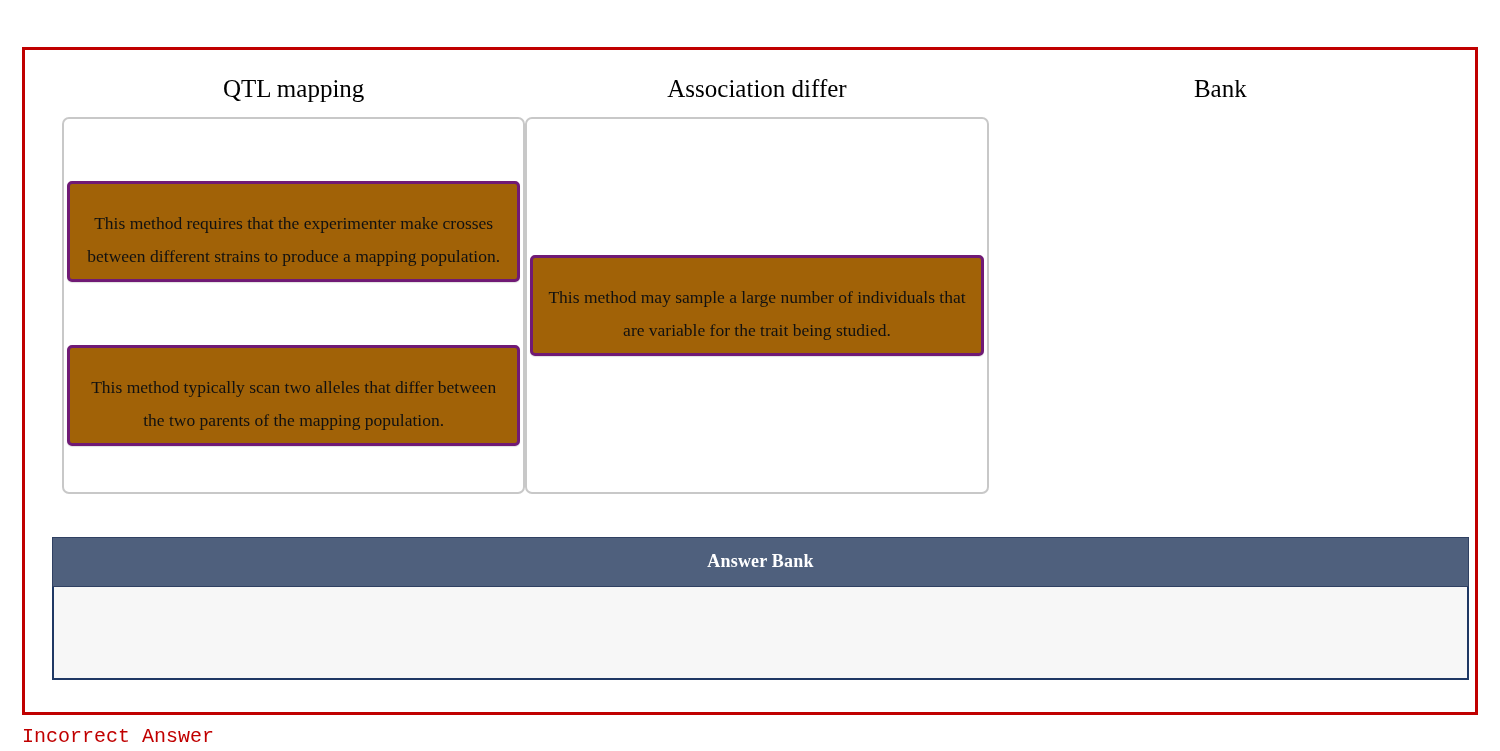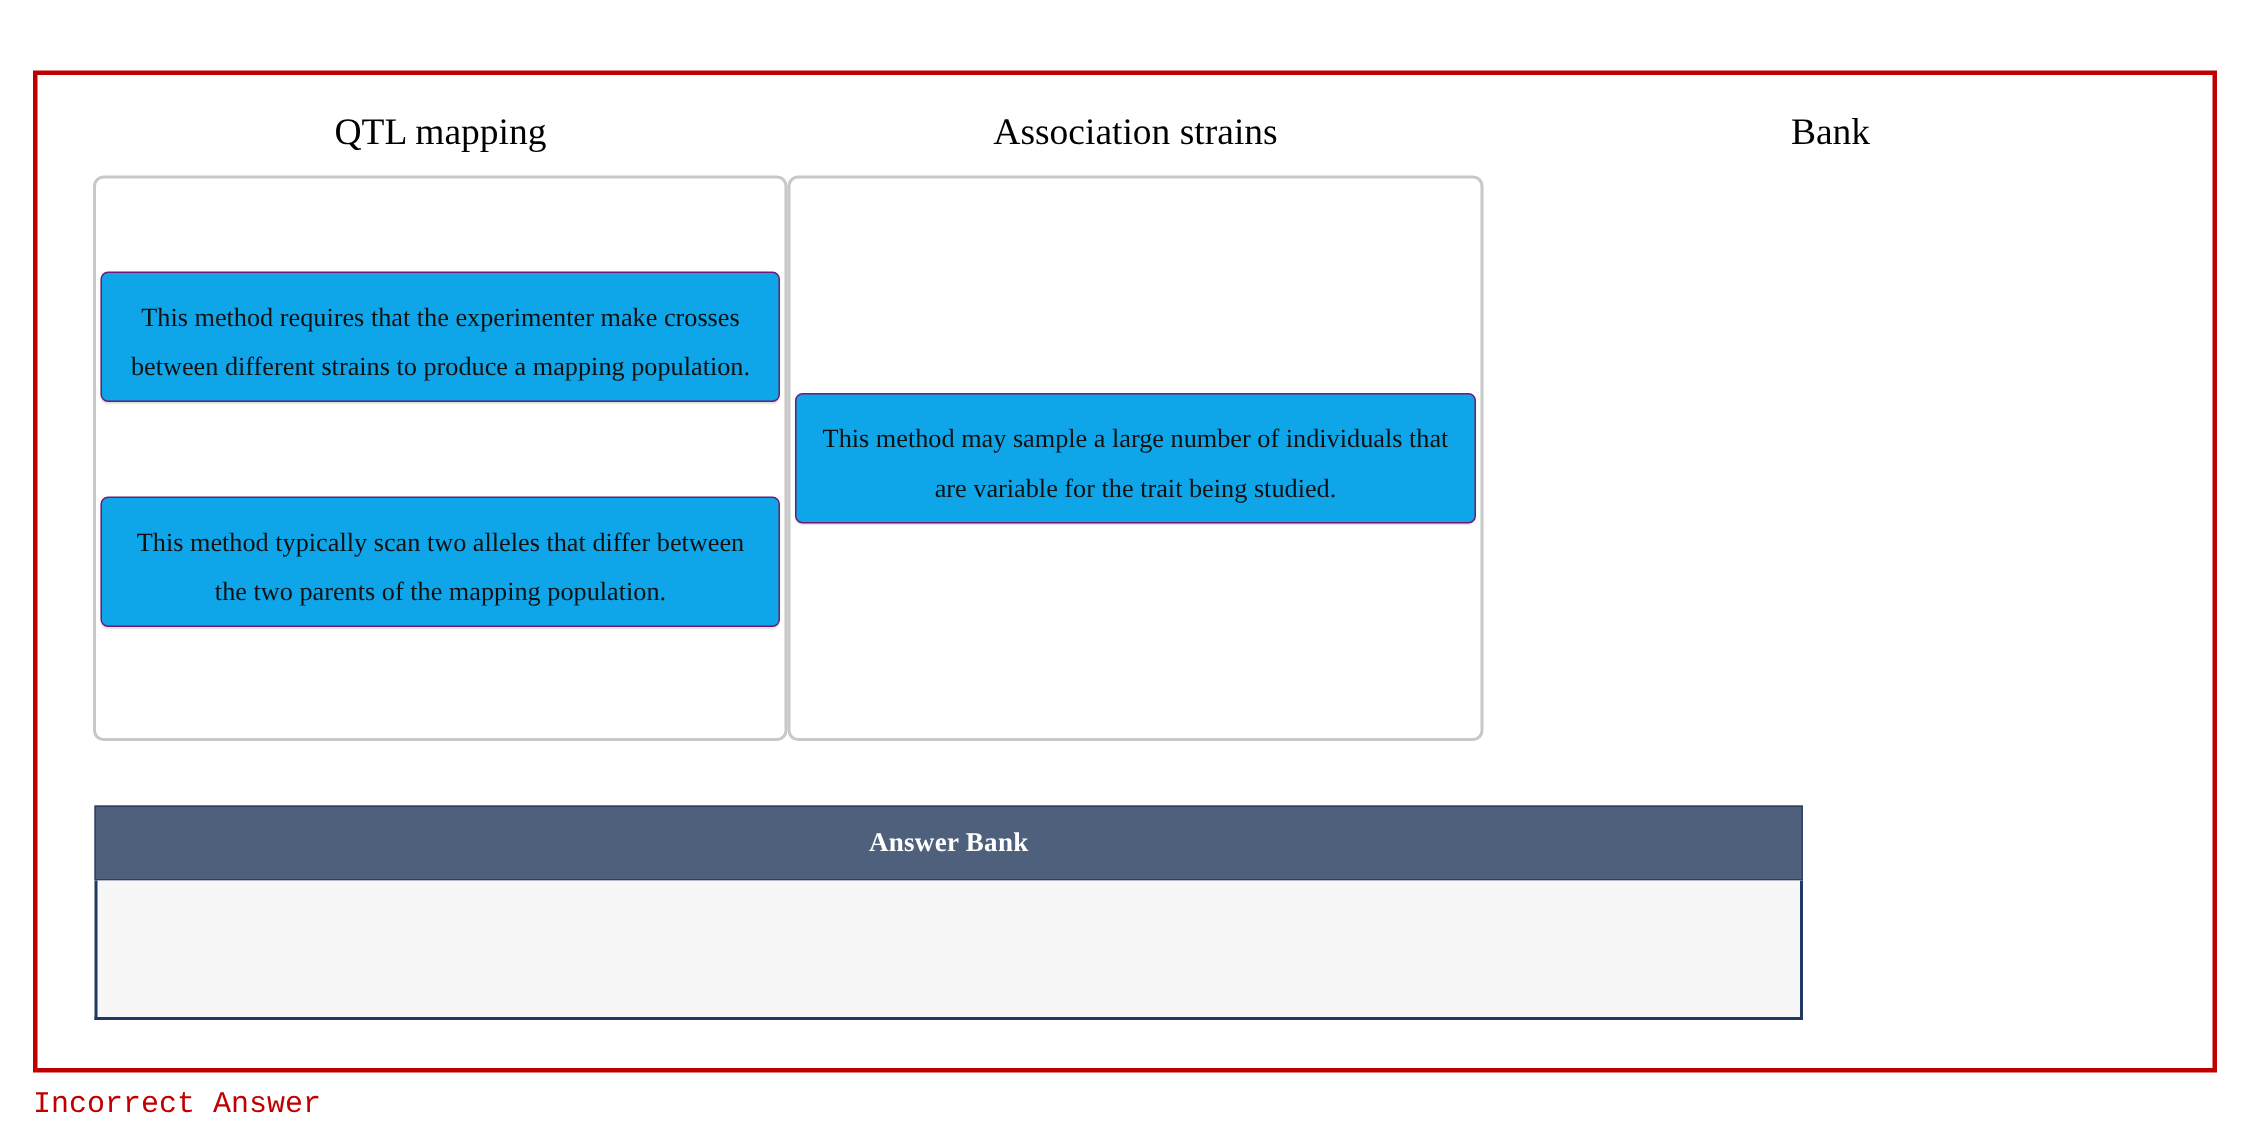--- a/index.html
+++ b/index.html
@@ -60,40 +60,40 @@
     display: flex;
     flex-direction: column;
     justify-content: center;
     padding: 0 1px;
   }
   .dropzone.align-top     { justify-content: flex-start; padding-top: 62px; }
   .dropzone.align-center  { }
   .dropzone.align-spread  { justify-content: flex-start; padding-top: 62px; }
 
   .answer-card {
-    border: 1px solid #701a75;
+    border: 3px solid #701a75;
     border-radius: 5px;
-    background: #0ea5e9;
+    background: #a16207;
     box-shadow: 0 1px 1px rgba(0,0,0,0.12);
     font-size: 17.5px;
     line-height: 32.5px;
     text-align: center;
     color: #111111;
-    padding: 13px 12px 7px 12px;
+    padding: 23px 12px 7px 12px;
     margin: 0 2px;
   }
   .card-gap-lg { height: 63px; }
   .card-gap-sm { height: 23px; }
 
   
   #answer-bank {
     position: absolute;
-    left: 38px;
+    left: 27px;
     top: 487px;
-    width: 1139px;
+    width: 1417px;
   }
   #answer-bank-header {
     background: #4f607d;
     border: 1px solid #2f4062;
     color: #ffffff;
     font-weight: bold;
     font-size: 18px;
     text-align: center;
     padding: 13px 0 14px 0;
     letter-spacing: 0.2px;
@@ -126,21 +126,21 @@
     <div class="column">
       <div class="column-title">QTL mapping</div>
       <div class="dropzone align-spread">
         <div class="answer-card">This method requires that the experimenter make crosses between different strains to produce a mapping population.</div>
         <div class="card-gap-lg"></div>
         <div class="answer-card">This method typically scan two alleles that differ between the two parents of the mapping population.</div>
       </div>
     </div>
 
     <div class="column">
-      <div class="column-title">Association strains</div>
+      <div class="column-title">Association differ</div>
       <div class="dropzone align-center">
         <div class="answer-card">This method may sample a large number of individuals that are variable for the trait being studied.</div>
       </div>
     </div>
 
     <div class="column">
       <div class="column-title">Bank</div>
     </div>
 
   </div>

